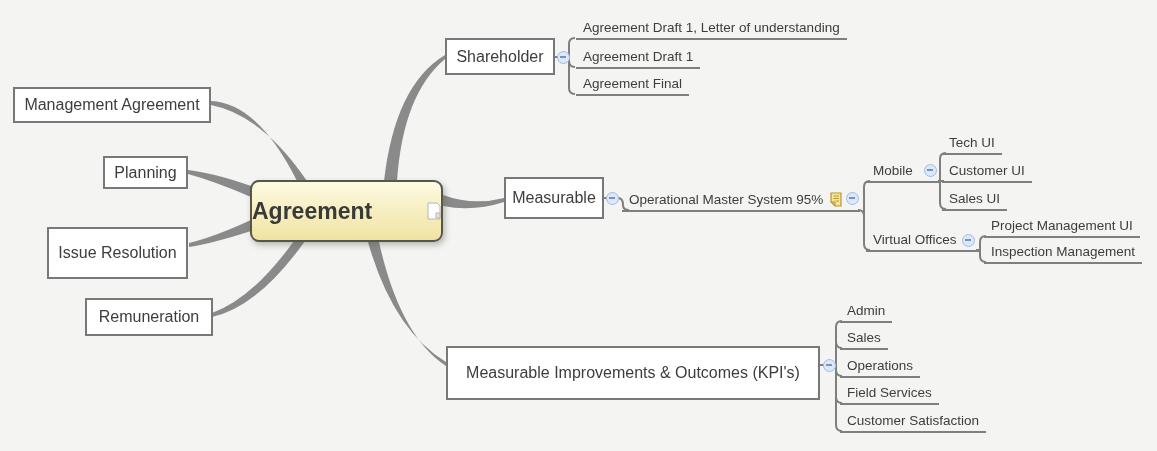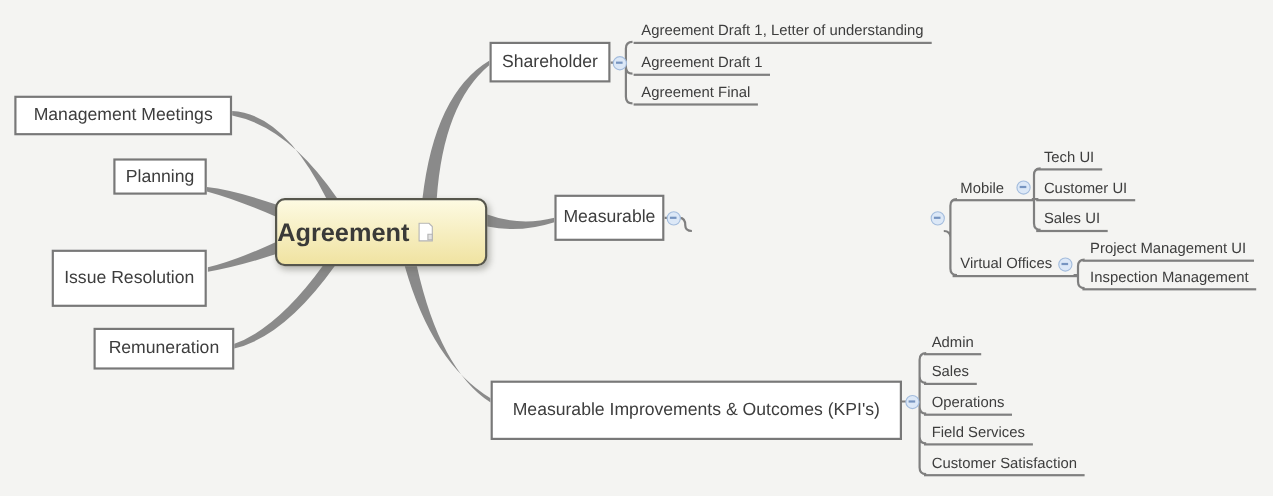--- a/index.html
+++ b/index.html
@@ -5,21 +5,21 @@
   *{box-sizing:border-box}
   html,body{margin:0;padding:0}
   body{font-family:"Liberation Sans",sans-serif}
   .canvas{position:relative;width:1157px;height:451px;background:var(--background,#f4f4f2);overflow:hidden}
   svg.wires{position:absolute;left:0;top:0}
   
   .btopic{position:absolute;display:flex;align-items:center;justify-content:center;
           background:#ffffff;border:2px solid var(--box-border,#787878);
           color:var(--text,#3d3d3d);font-size:16px;white-space:nowrap;cursor:default}
   
-  .root{position:absolute;display:flex;align-items:center;justify-content:flex-start;gap:8px;
+  .root{position:absolute;display:flex;align-items:center;justify-content:space-between;gap:8px;
         background:linear-gradient(to bottom,var(--root-fill-top,#fdfae2),var(--root-fill-bottom,#f0e3a1));
         border:2px solid var(--root-border,#56564c);border-radius:9px;
         box-shadow:2px 3px 6px rgba(90,90,80,.40);
         color:#3a3a38;font-size:23px;font-weight:bold;white-space:nowrap}
   
   .utopic{position:absolute;height:23px;line-height:21px;
           border-bottom:2px solid var(--line,#7f7f7f);
           padding:0 7px;font-size:13.5px;color:var(--text,#3d3d3d);white-space:nowrap;cursor:default}
   .fx{display:flex;align-items:center;gap:6px;padding-right:0}
   
@@ -55,38 +55,46 @@
   </svg>
 
   <div class="root" style="left:250px;top:180px;width:193px;height:62px">
     <span>Agreement</span>
     <svg class="icon" width="14" height="18" viewBox="0 0 14 18">
       <path d="M1 1 H10 L13 4 V17 H1 Z" fill="#ffffff" stroke="#b4b4b4" stroke-width="1"></path>
       <path d="M9 12 H13 V17 H9 Z" fill="#e2e2e2" stroke="#b4b4b4" stroke-width="1" transform="translate(0,-1)"></path>
     </svg>
   </div>
 
-  <div class="btopic" style="left:13px;top:87px;width:198px;height:36px">Management Meetings</div>
-  <div class="btopic" style="left:103px;top:144px;width:85px;height:33px">Planning</div>
+  <div class="btopic" style="left:13px;top:87px;width:198px;height:36px">Management Agreement</div>
+  <div class="btopic" style="left:103px;top:156px;width:85px;height:33px">Planning</div>
   <div class="btopic" style="left:47px;top:227px;width:141px;height:52px">Issue Resolution</div>
   <div class="btopic" style="left:445px;top:38px;width:110px;height:37px">Shareholder</div>
 
   <div class="btopic" style="left:85px;top:298px;width:128px;height:38px">Remuneration</div>
   <div class="collapse" style="left:556.5px;top:50.5px">
       <span class="minus"></span>
     </div>
   <div class="utopic" style="left:576px;top:17px">Agreement Draft 1, Letter of understanding</div>
   <div class="utopic" style="left:576px;top:46px">Agreement Draft 1</div>
   <div class="utopic" style="left:576px;top:73px">Agreement Final</div>
 
   <div class="btopic" style="left:504px;top:177px;width:100px;height:42px">Measurable</div>
   <div class="collapse" style="left:605.5px;top:191.5px">
       <span class="minus"></span>
     </div>
 
+  <div class="utopic fx" style="left:622px;top:189px;width:238px">
+    <span>Operational Master System 95%</span>
+    <svg class="icon" width="14" height="15" viewBox="0 0 14 15">
+      <path d="M2 1 H12 V14 H6 L2 10 Z" fill="var(--note-fill,#f7e59a)" stroke="var(--note-stroke,#b8962e)" stroke-width="1.2"></path>
+      <path d="M2 10 H6 V14 Z" fill="#e0c56c" stroke="var(--note-stroke,#b8962e)" stroke-width="1"></path>
+      <path d="M4.5 4 H10 M4.5 6.5 H10 M6.5 9 H10" stroke="var(--note-stroke,#b8962e)" stroke-width="1.2" fill="none"></path>
+    </svg>
+  </div>
   <div class="collapse" style="left:845.5px;top:191.5px">
       <span class="minus"></span>
     </div>
 
   <div class="utopic fx" style="left:866px;top:160px;width:74px">
     <span>Mobile</span>
   </div>
   <div class="collapse" style="left:923.5px;top:163.5px">
       <span class="minus"></span>
     </div>

